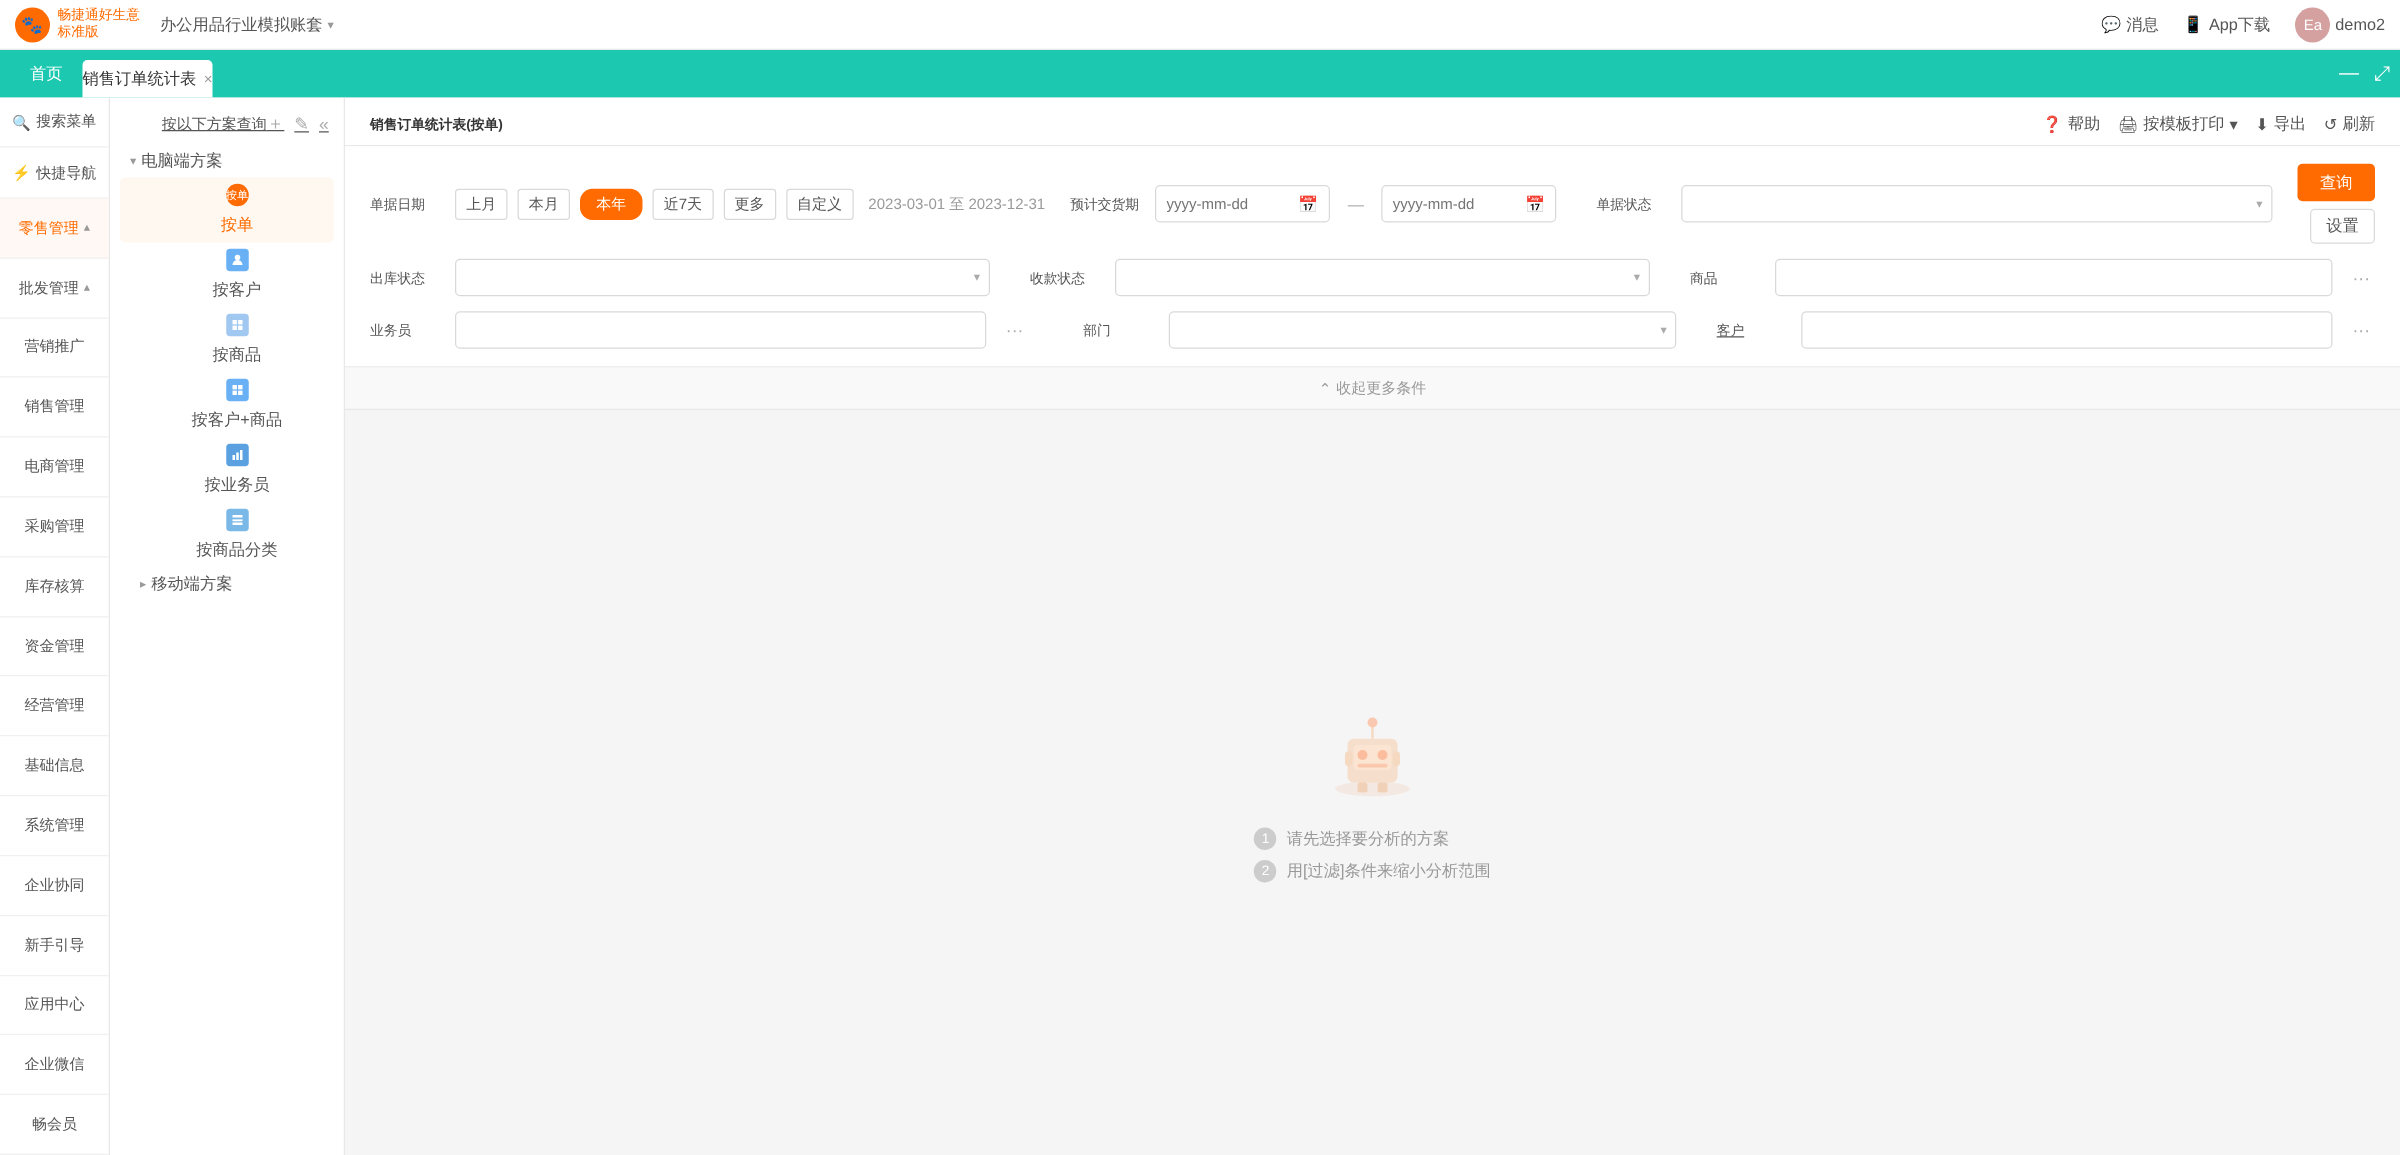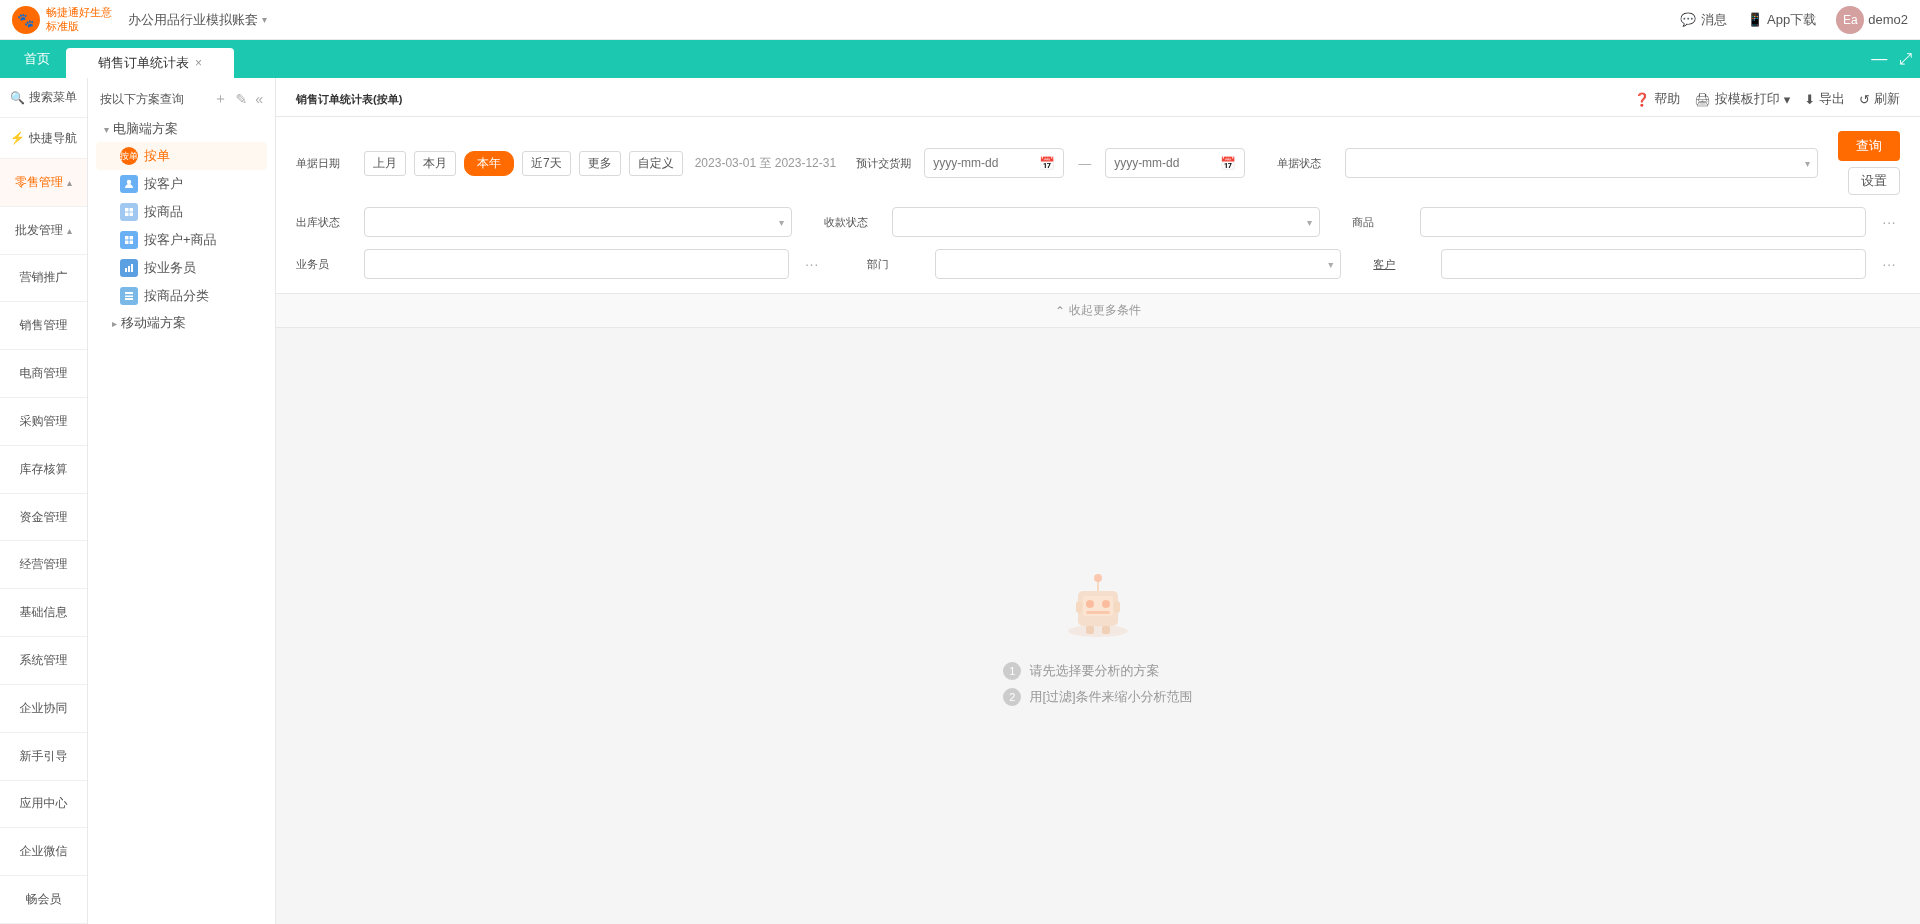--- a/index.html
+++ b/index.html
@@ -88,21 +88,21 @@
       padding: 0 16px;
       height: 38px;
       display: flex;
       align-items: center;
       font-size: 13px;
       cursor: pointer;
     }
     .tab-active {
       background: #fff;
       color: #333;
-      padding: 0 32px;
+      padding: 0 0;
       height: 30px;
       border-radius: 4px 4px 0 0;
       display: flex;
       align-items: center;
       gap: 6px;
       font-size: 13px;
       cursor: pointer;
       margin-top: 8px;
     }
     .tab-close {
@@ -174,24 +174,25 @@
     .left-panel {
       width: 188px;
       background: #fff;
       border-right: 1px solid #e8e8e8;
       flex-shrink: 0;
       padding: 12px 0;
     }
     .panel-header {
       display: flex;
       align-items: center;
-      justify-content: space-between;
+      justify-content: flex-end;
       padding: 0 12px 8px;
       font-size: 12px;
       color: #555;
+      text-decoration: underline;
     }
     .panel-header-icons { display: flex; gap: 8px; align-items: center; }
     .panel-icon { color: #aaa; cursor: pointer; font-size: 14px; }
 
     .tree-section { padding: 0 8px; }
     .tree-parent {
       display: flex;
       align-items: center;
       gap: 4px;
       padding: 4px 8px;
@@ -203,20 +204,21 @@
     .tree-parent .arrow { font-size: 10px; color: #999; }
     .tree-child {
       display: flex;
       align-items: center;
       gap: 6px;
       padding: 5px 8px 5px 24px;
       cursor: pointer;
       color: #555;
       font-size: 13px;
       border-radius: 4px;
+      flex-direction: column;
     }
     .tree-child.active { color: #ff6b00; background: #fff8f0; }
     .tree-child-icon {
       width: 18px;
       height: 18px;
       border-radius: 50%;
       background: #ff6b00;
       color: white;
       display: flex;
       align-items: center;

